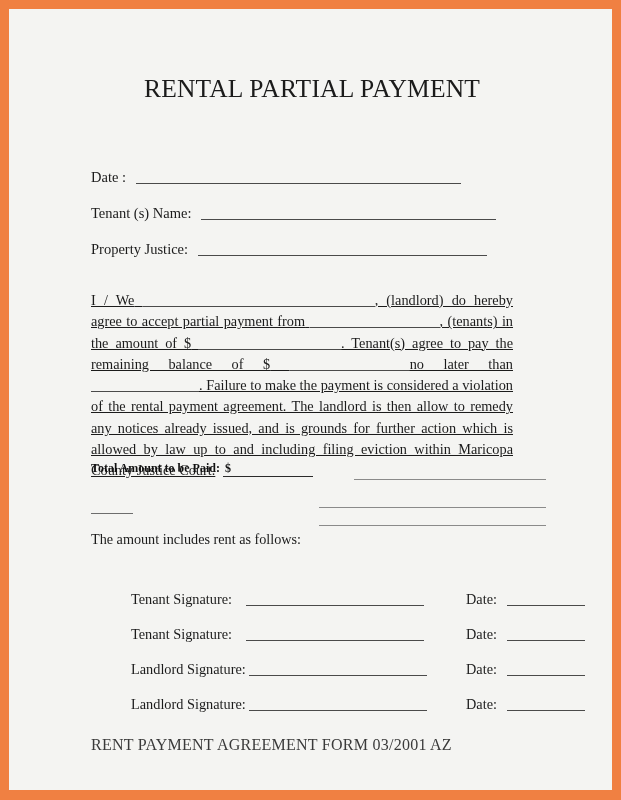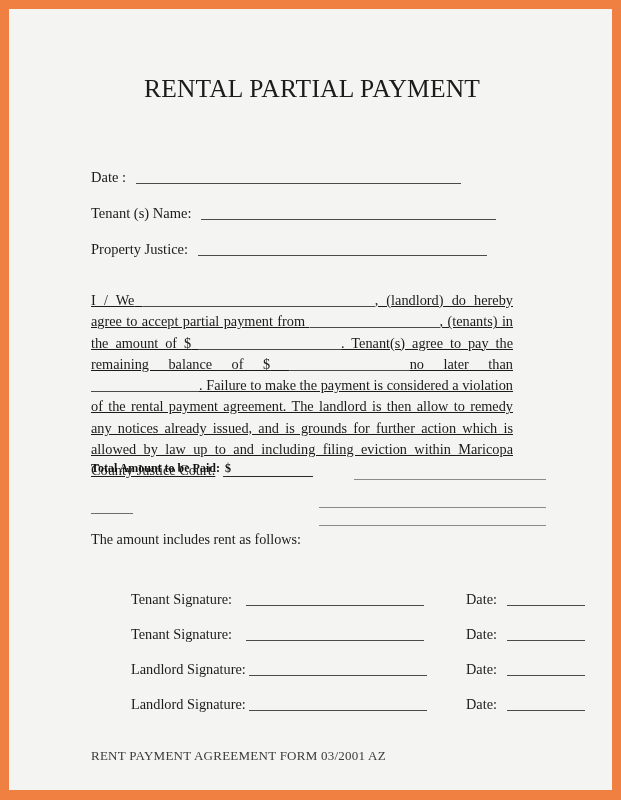--- a/index.html
+++ b/index.html
@@ -160,25 +160,24 @@
     top: 0;
     white-space: nowrap;
   }
   .sig-row .date-rule { width: 78px; margin-left: 6px; }
 
   
   .doc-footer {
     position: absolute;
     left: 82px;
     top: 727px;
-    font-size: 13px;
+    font-size: 16px;
     letter-spacing: 0.25px;
     color: #3a3a3a;
     white-space: nowrap;
-    margin-top: 12px;
   }
 </style>
 </head>
 <body>
 
 <div class="page-frame">
 
   <div class="border-band band-top"></div>
   <div class="border-band band-left"></div>
   <div class="border-band band-right"></div>

